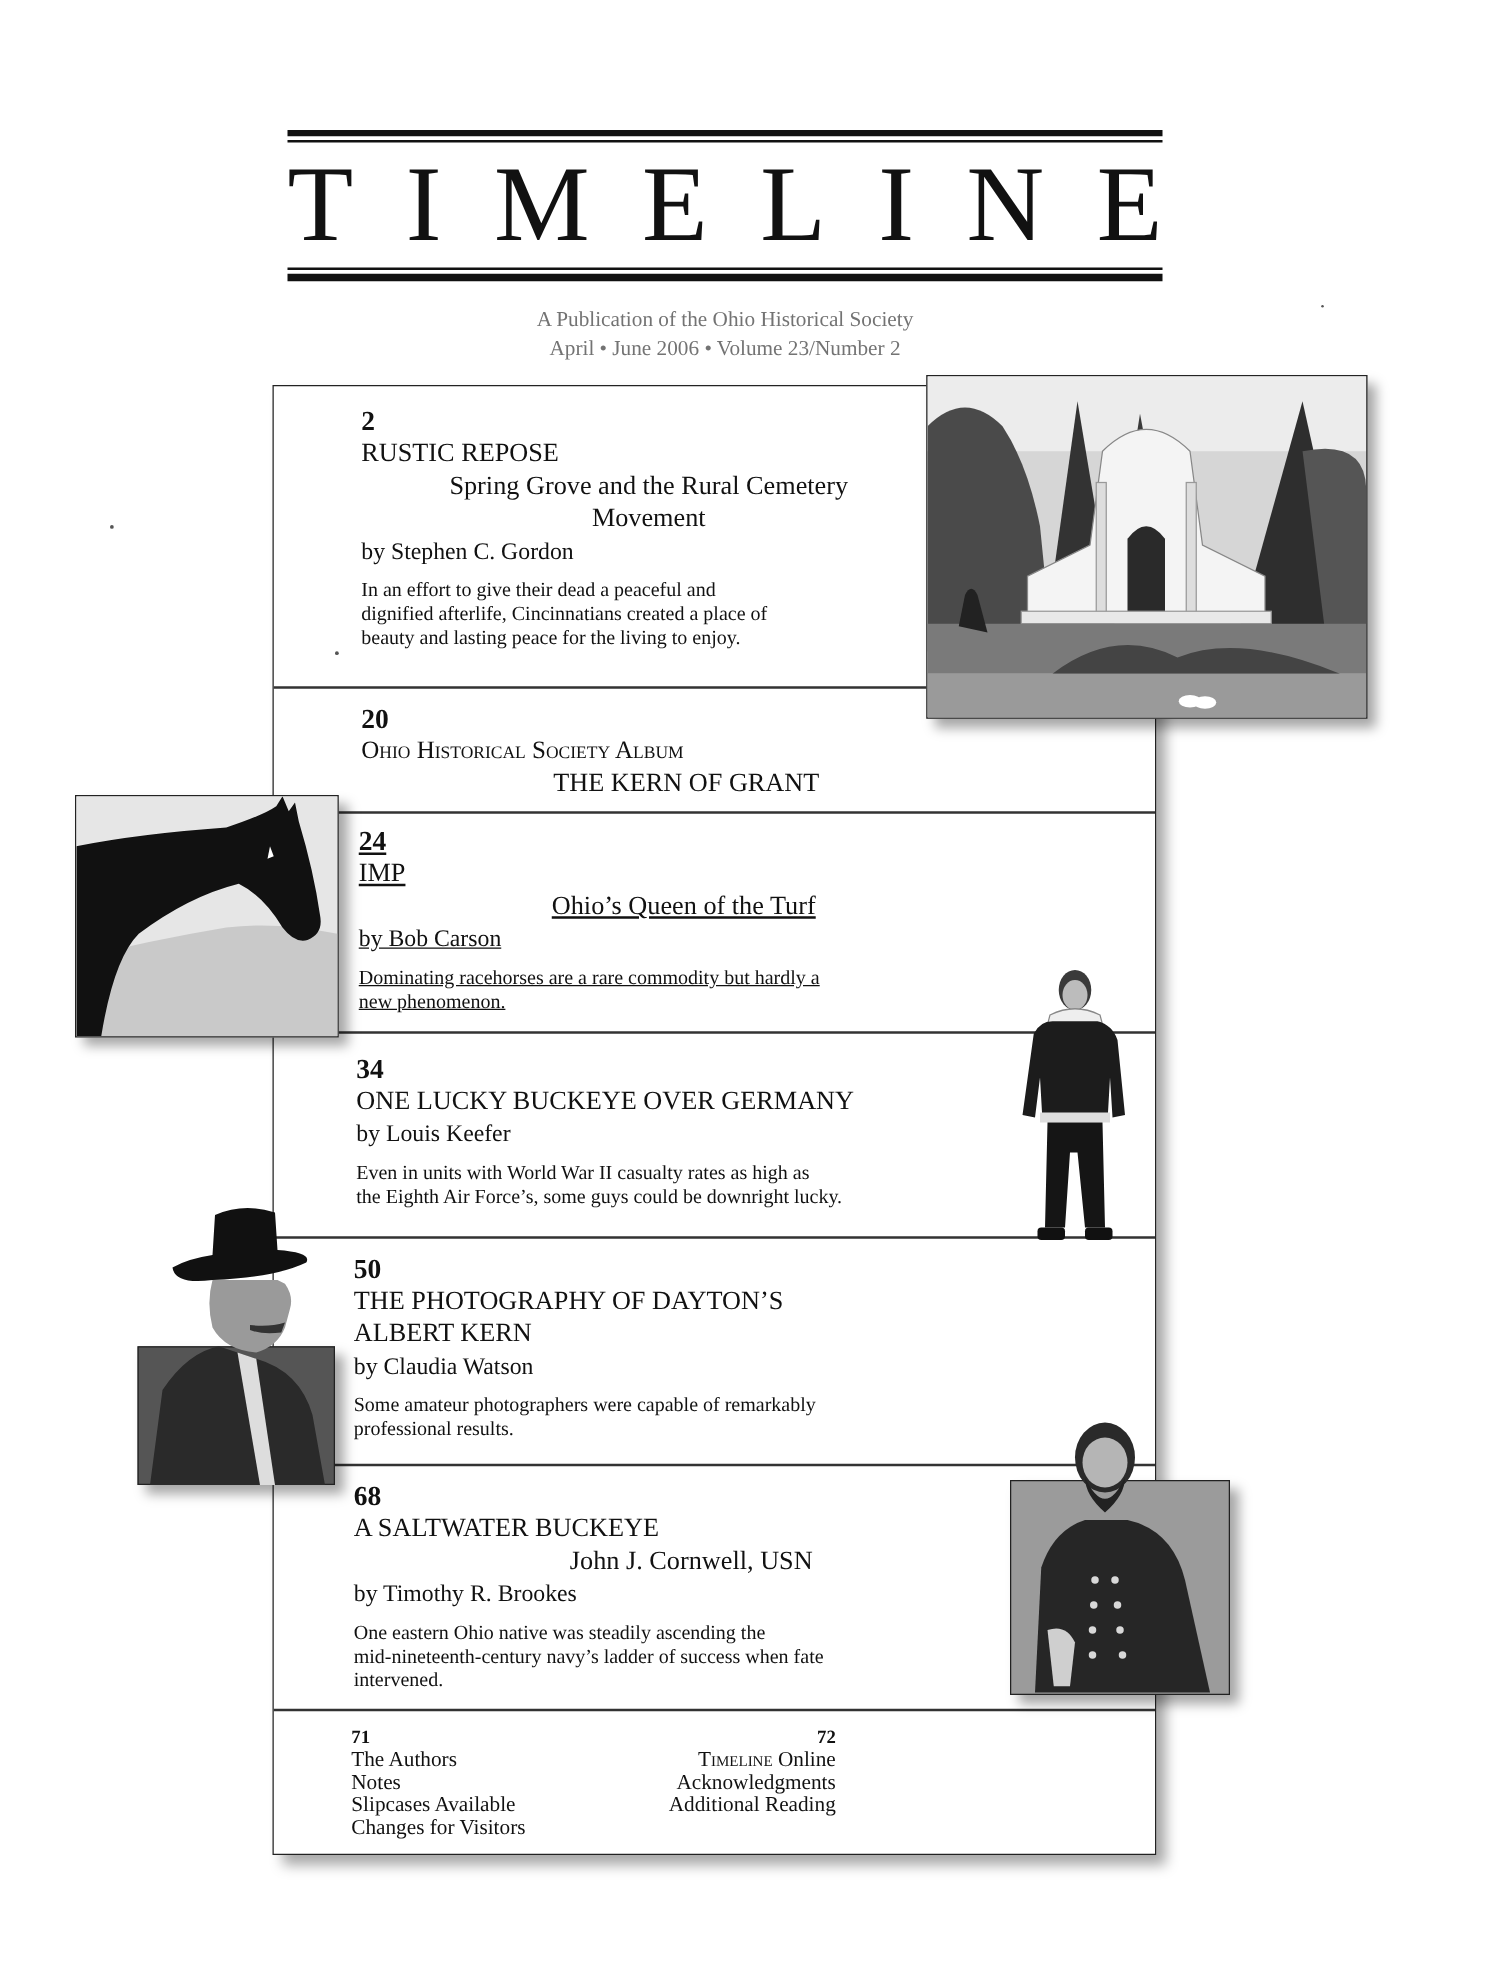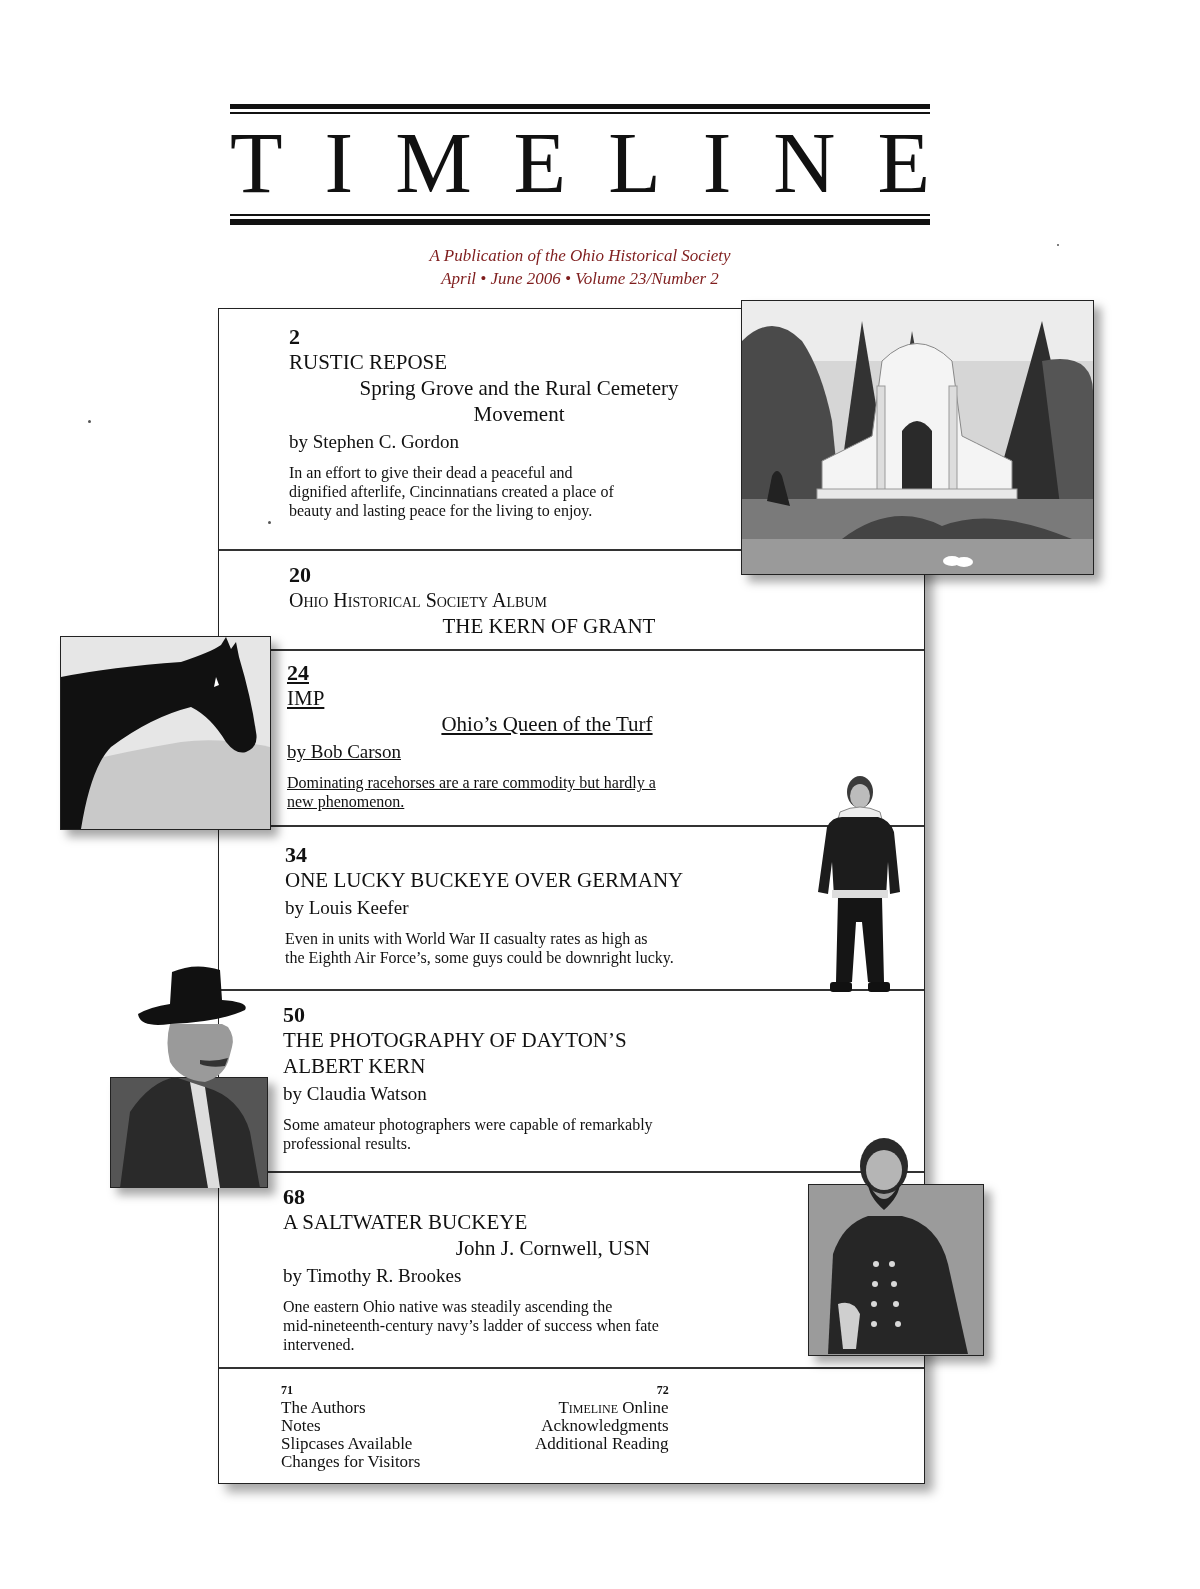--- a/index.html
+++ b/index.html
@@ -5,43 +5,43 @@
   html, body { margin:0; padding:0; background:#ffffff; }
   body { width:1200px; height:1589px; position:relative; overflow:hidden;
          font-family:"Liberation Serif","DejaVu Serif",serif; color:#111; }
 
   
   .rule { position:absolute; left:230px; width:700px; background:#111; }
   .masthead-title { position:absolute; left:230px; top:118px; width:700px; height:90px;
     font-size:86px; line-height:90px; letter-spacing:0; display:flex; justify-content:space-between;
     font-family:"Liberation Serif","DejaVu Serif",serif; font-weight:normal; color:#111; }
   .masthead-title span { display:block; }
-  .subtitle { position:absolute; left:230px; width:700px; text-align:center; font-style:italic;
-    font-size:17px; color:#7f1d1d; }
+  .subtitle { position:absolute; left:230px; width:700px; text-align:center; 
+    font-size:17px; color:#737373; }
 
   
   .toc-box { position:absolute; left:218px; top:308px; width:705px; height:1174px;
     border:1.5px solid #222; background:#fff;
     box-shadow: 8px 8px 10px rgba(0,0,0,0.35); }
   .divider { position:absolute; left:0; height:1.5px; background:#333; }
 
   .entry { position:absolute; left:0; }
   .pg { font-weight:bold; font-size:22px; line-height:24px; }
   .kicker { font-size:21px; line-height:26px; }
   .subtitle2 { font-size:21px; line-height:26px;text-align:center; }
   .byline { font-size:19px; line-height:26px; margin-top:2px; }
   .dek { font-size:16px; line-height:19px; margin-top:8px; }
   .smallcaps { font-variant:small-caps; }
 
   
   .photo { position:absolute; border:1.5px solid #222; overflow:hidden;
     box-shadow: 7px 7px 9px rgba(0,0,0,0.35); }
 
   .footer-col { position:absolute; font-size:17px; line-height:18px; }
-  .footer-col .pg { font-size:12px; line-height:18px; }
+  .footer-col .pg { font-size:15px; line-height:18px; }
   .stray { position:absolute; width:3px; height:3px; background:#555; border-radius:50%; }
 </style>
 </head>
 <body>
 
 <div>
   <div class="rule" style="top:104px;height:5px;"></div>
   <div class="rule" style="top:112px;height:2px;"></div>
 
   <div class="masthead-title">

